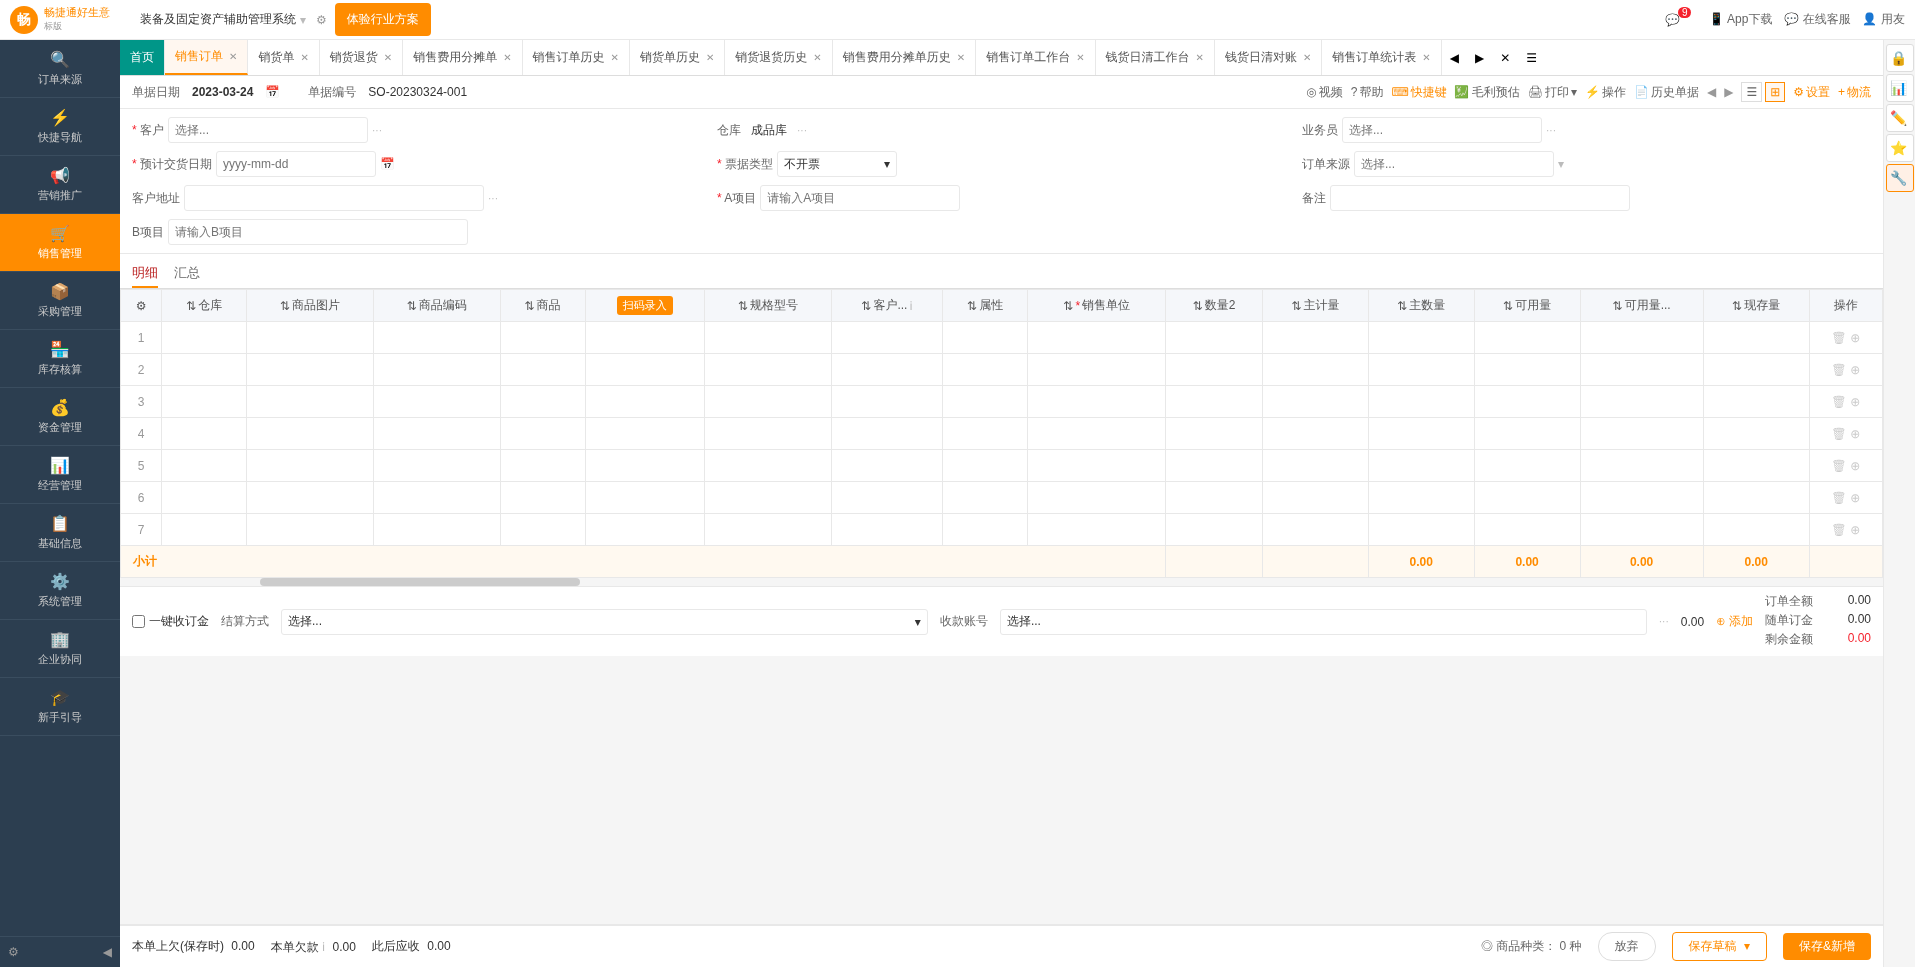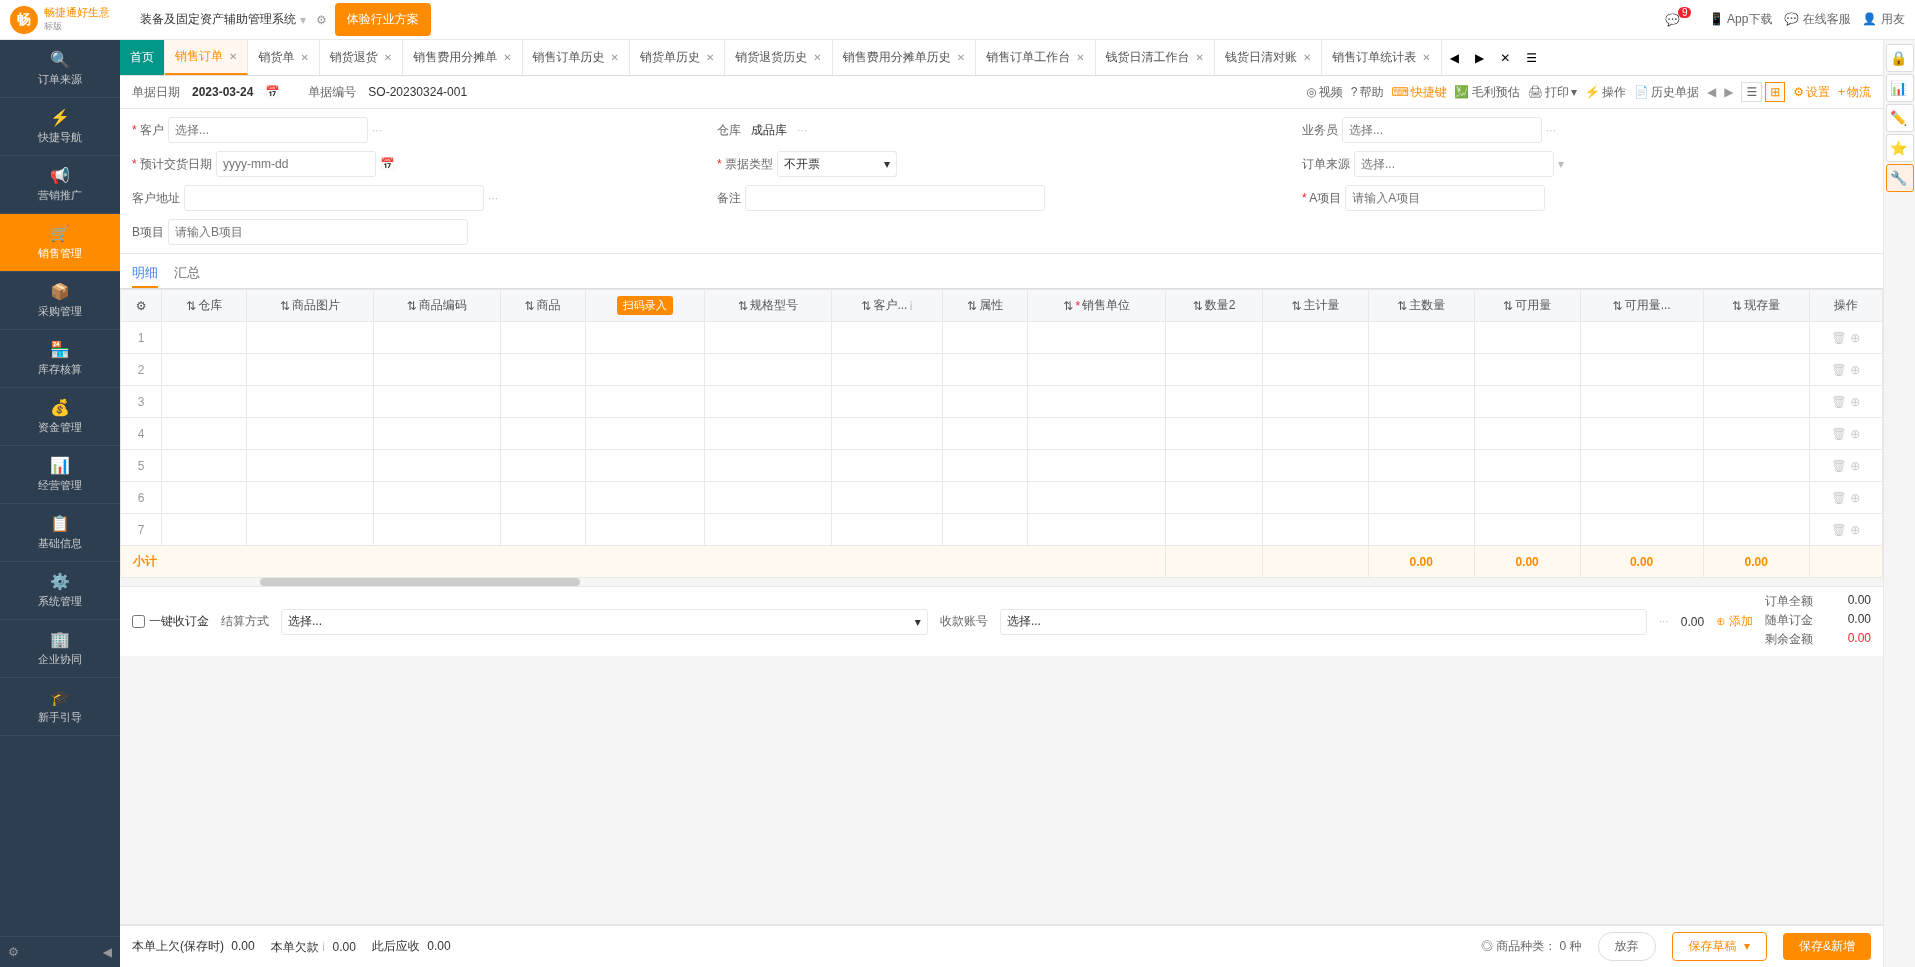--- a/index.html
+++ b/index.html
@@ -223,21 +223,21 @@
       border-bottom: 1px solid #ddd;
     }
     .detail-tab {
       padding: 4px 0;
       cursor: pointer;
       font-size: 13px;
       color: #666;
       border-bottom: 2px solid transparent;
     }
     .detail-tab.active {
-      color: #3b82f6;
+      color: #b91c1c;
       border-bottom: 2px solid #ff8c00;
     }
 
     
     .table-wrapper {
       background: #fff;
       overflow-x: auto;
       flex-shrink: 0;
     }
     table {
@@ -589,26 +589,26 @@
             <span style="color:#bbb;">▾</span>
           </div>
         </div>
         <div class="form-row">
           <div class="form-field">
             <span class="form-label"><span>客户地址</span></span>
             <input class="form-input" type="text" style="max-width: 300px;">
             <span class="dots-btn">···</span>
           </div>
           <div class="form-field">
+            <span class="form-label"><span class="required">*</span> <span>A项目</span></span>
+            <input class="form-input placeholder" type="text" style="max-width: 200px;" placeholder="请输入A项目">
+          </div>
+          <div class="form-field">
             <span class="form-label"><span>备注</span></span>
             <input class="form-input" type="text" style="max-width: 300px;">
-          </div>
-          <div class="form-field">
-            <span class="form-label"><span class="required">*</span> <span>A项目</span></span>
-            <input class="form-input placeholder" type="text" style="max-width: 200px;" placeholder="请输入A项目">
           </div>
         </div>
         <div class="form-row">
           <div class="form-field">
             <span class="form-label"><span>B项目</span></span>
             <input class="form-input placeholder" type="text" style="max-width: 300px;" placeholder="请输入B项目">
           </div>
         </div>
       </div>
 

